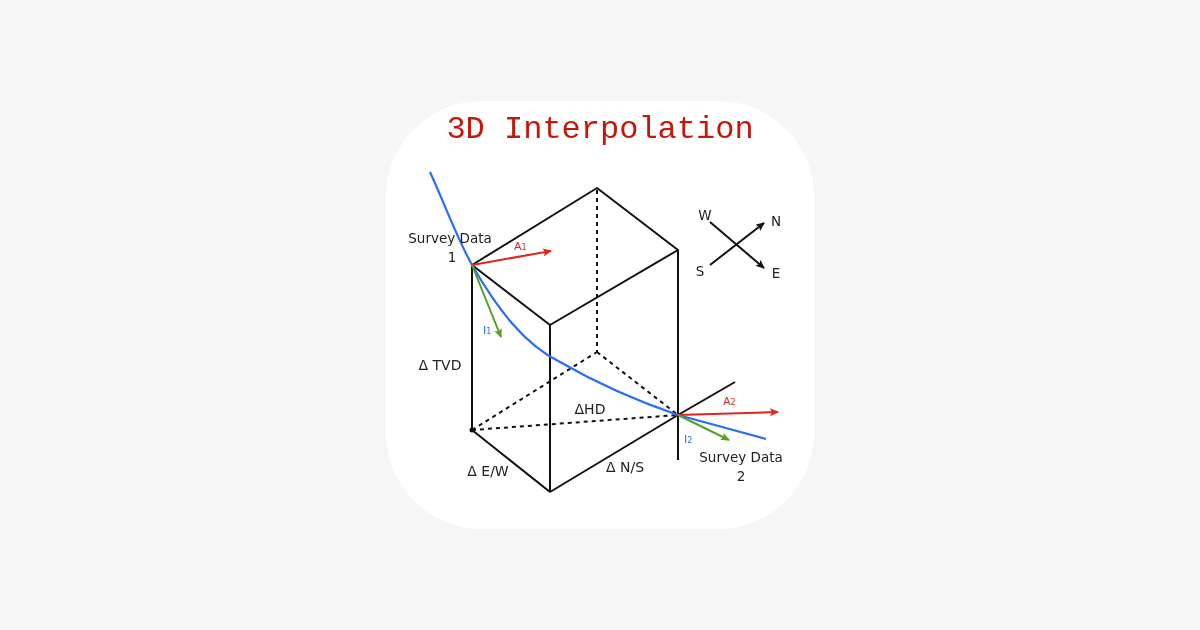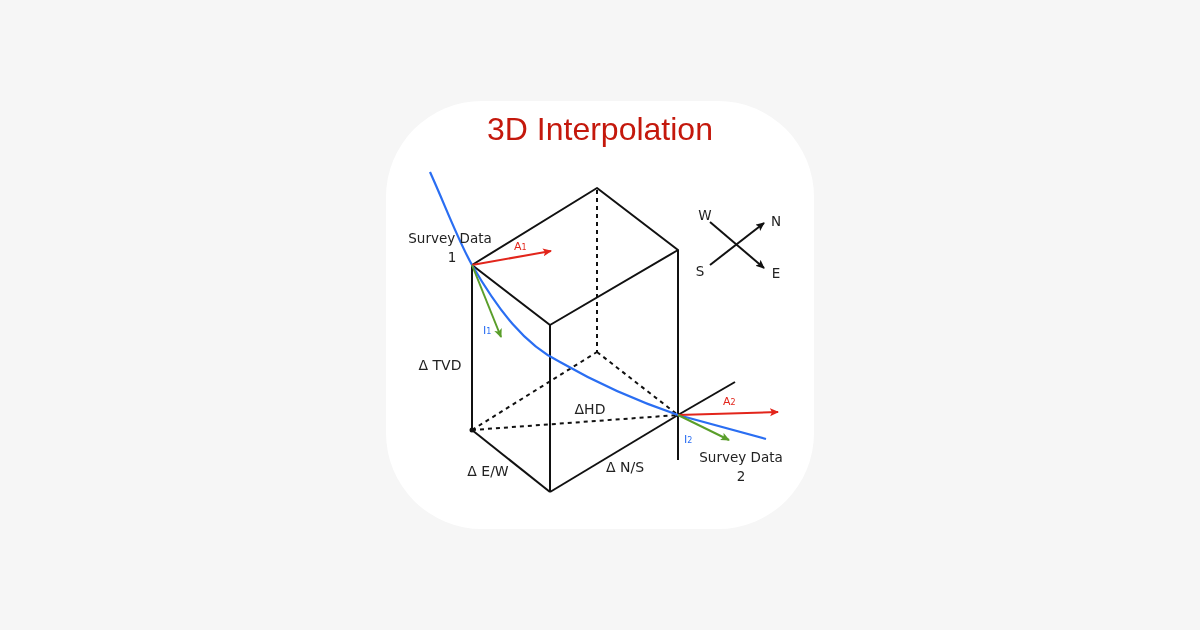--- a/index.html
+++ b/index.html
@@ -13,21 +13,21 @@
     position: absolute;
     left: 386px; top: 101px;
     width: 428px; height: 428px;
     background: #ffffff;
     border-radius: 96px;
   }
   .icon-title {
     position: absolute;
     left: 386px; top: 111px; width: 428px;
     text-align: center;
-    font-family: Liberation Sans, sans-serif;
+    font-family: Liberation Mono, monospace;
     font-size: 32px;
     color: #c4180c;
   }
   svg.diagram { position: absolute; left: 0; top: 0; }
   svg text { font-family: "DejaVu Sans", sans-serif; }
 </style>
 </head>
 <body>
 
 <div class="app-icon"></div>

